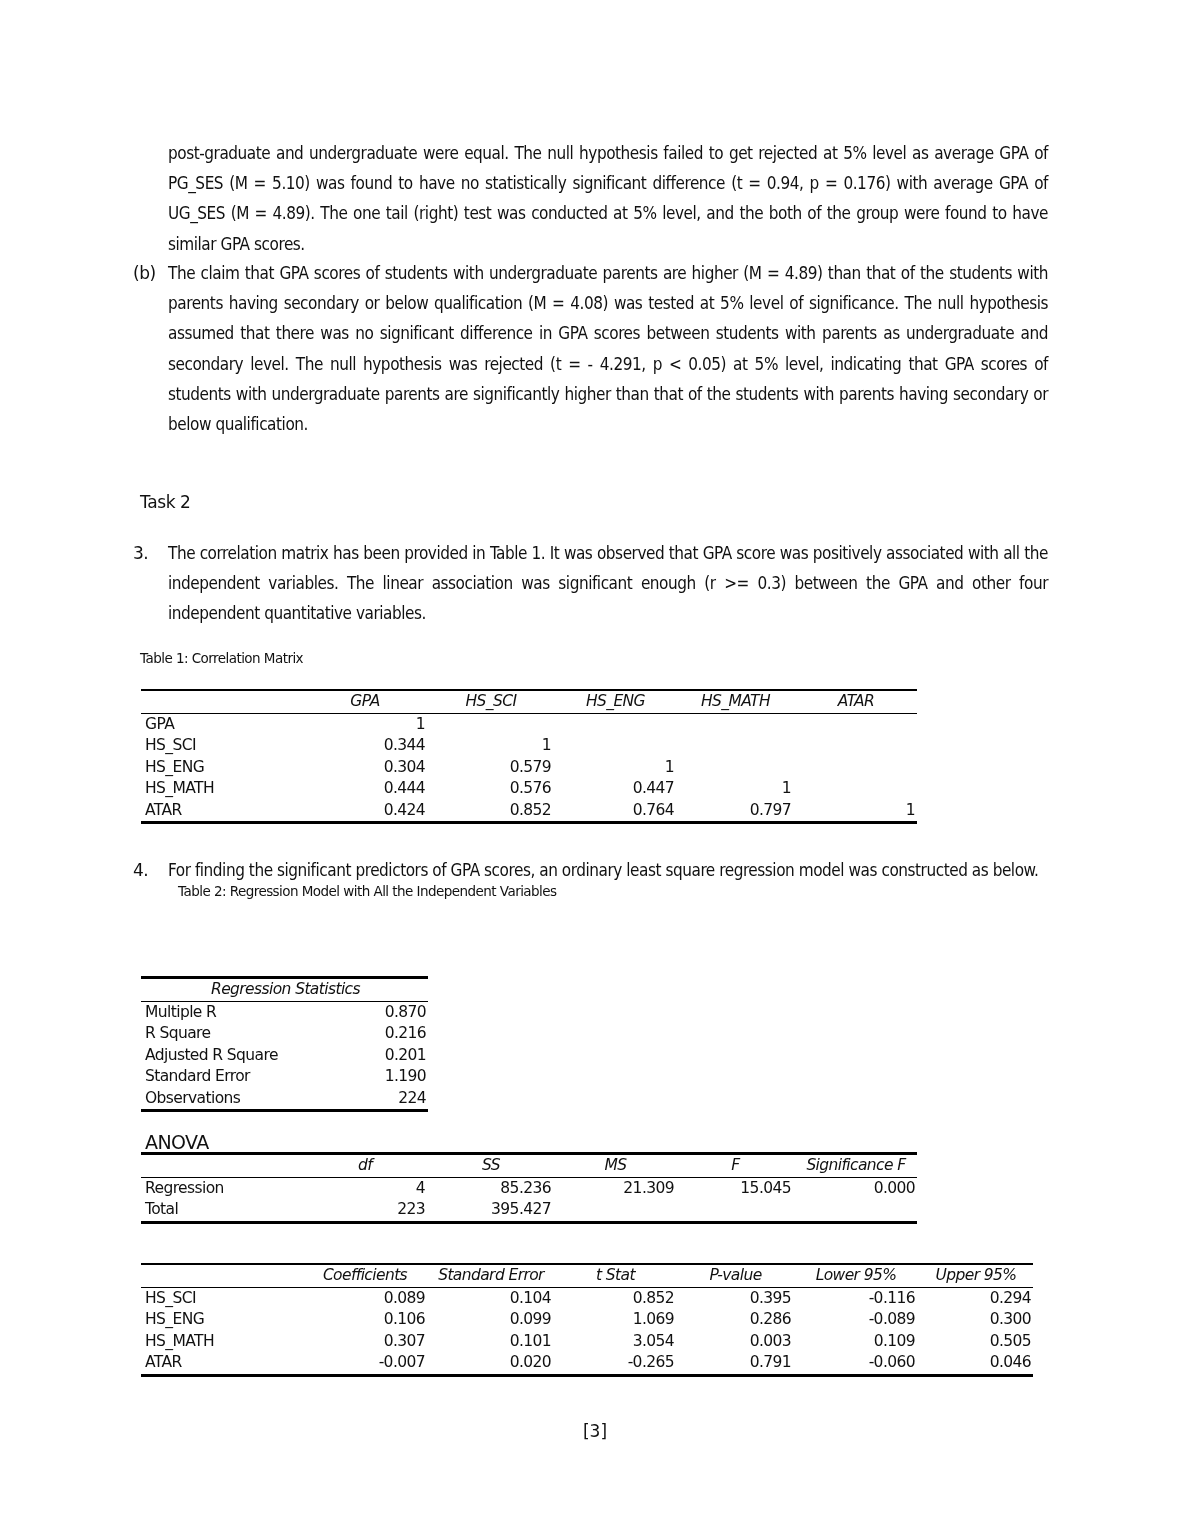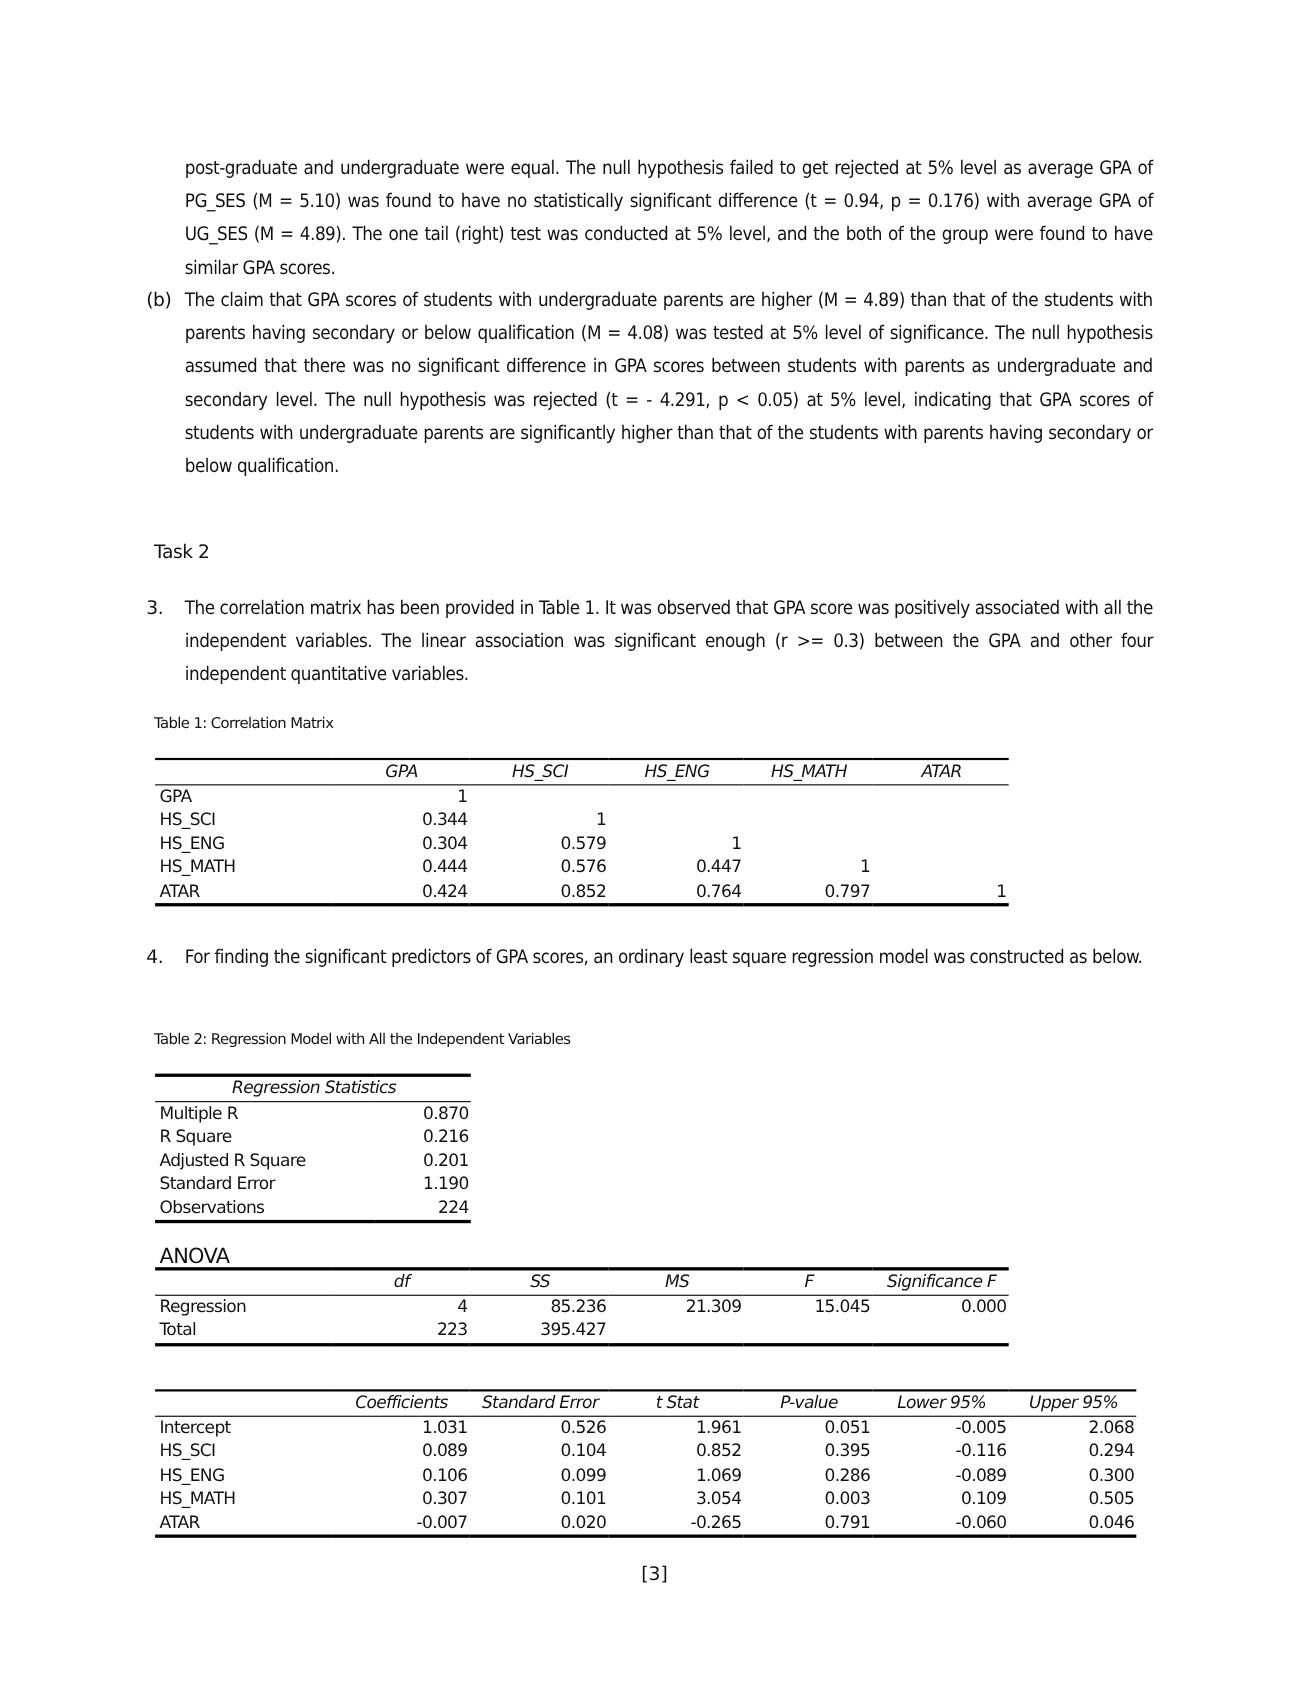--- a/index.html
+++ b/index.html
@@ -126,21 +126,21 @@
       <td class="num">0.764</td>
       <td class="num">0.797</td>
       <td class="num">1</td>
     </tr>
   </tbody>
 </table>
 
 <div class="marker" style="top:855px;">4.</div>
 <div class="para" style="top:855px;">For finding the significant predictors of GPA scores, an ordinary least square regression model was constructed as below.</div>
 
-<div class="caption" style="top:937px;">Table 2: Regression Model with All the Independent Variables</div>
+<div class="caption" style="top:883px;margin-left:38px;">Table 2: Regression Model with All the Independent Variables</div>
 
 <table class="xl" style="left:141px; top:976px; width:287px;">
   <colgroup>
       <col style="width:200px">
       <col style="width:87px">
     </colgroup>
   <thead>
     <tr>
       <th colspan="2" style="border-top:3px solid #000;">Regression Statistics</th>
     </tr>
@@ -225,29 +225,20 @@
       <th>Coefficients</th>
       <th>Standard Error</th>
       <th>t Stat</th>
       <th>P-value</th>
       <th>Lower 95%</th>
       <th>Upper 95%</th>
     </tr>
   </thead>
   <tbody>
     <tr>
-      <td class="lbl">Intercept</td>
-      <td class="num">1.031</td>
-      <td class="num">0.526</td>
-      <td class="num">1.961</td>
-      <td class="num">0.051</td>
-      <td class="num">-0.005</td>
-      <td class="num">2.068</td>
-    </tr>
-    <tr>
       <td class="lbl">HS_SCI</td>
       <td class="num">0.089</td>
       <td class="num">0.104</td>
       <td class="num">0.852</td>
       <td class="num">0.395</td>
       <td class="num">-0.116</td>
       <td class="num">0.294</td>
     </tr>
     <tr>
       <td class="lbl">HS_ENG</td>

